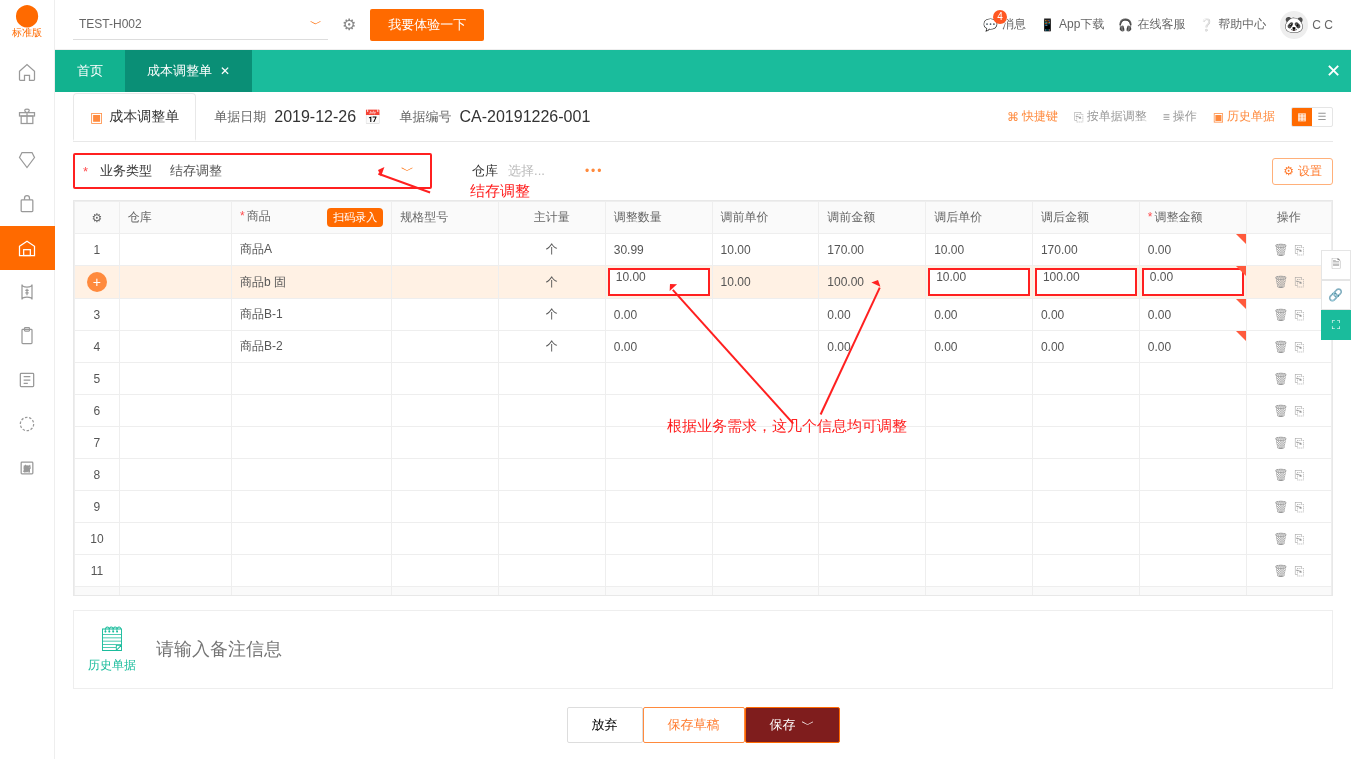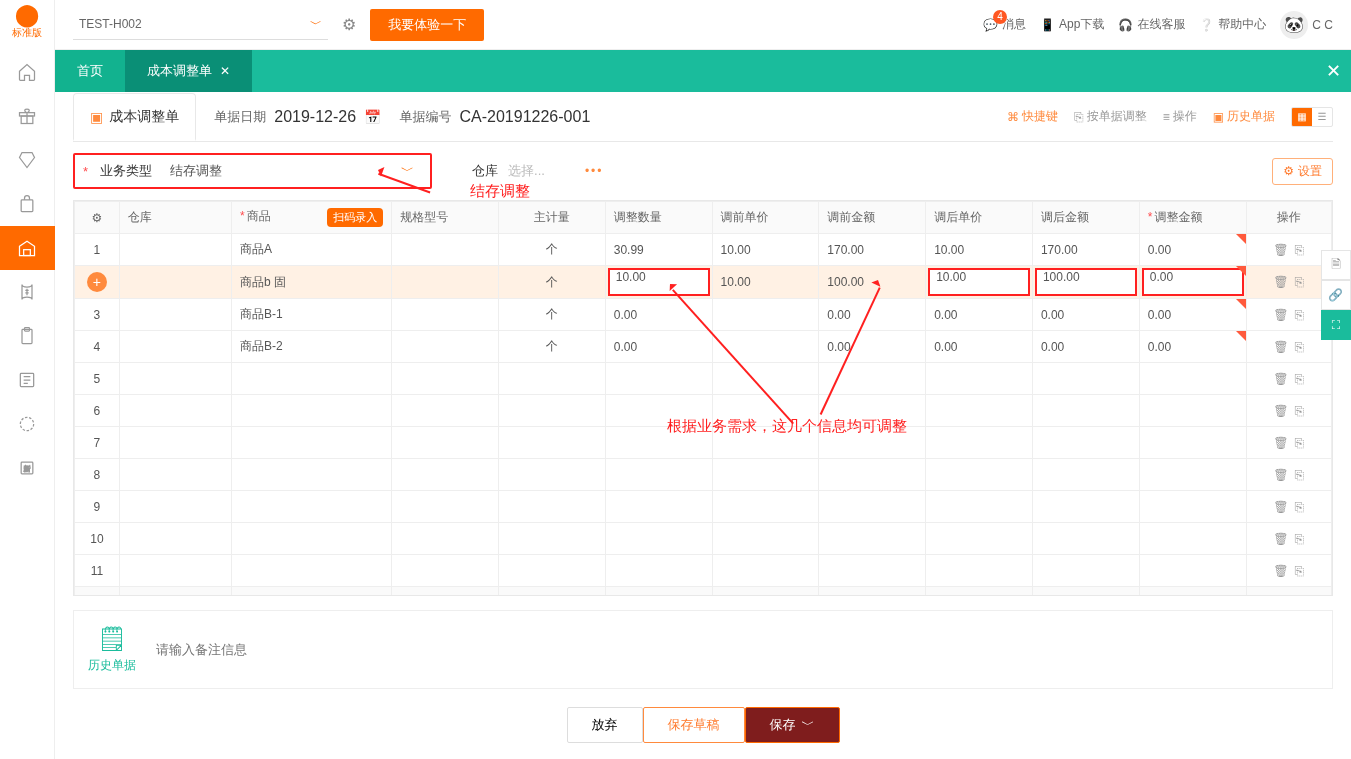--- a/index.html
+++ b/index.html
@@ -86,21 +86,21 @@
 .cell-input{border:2px solid #ff2020;height:28px;width:100%;padding:0 6px;background:#fff}
 .op-ico{color:#999;cursor:pointer;margin:0 3px}
 .corner{position:relative}
 .corner::before{content:"";position:absolute;top:0;right:0;border:5px solid transparent;border-top-color:#ff5a3c;border-right-color:#ff5a3c}
 tfoot td{background:#fafafa;font-weight:bold;color:#333}
 
 
 .remark{display:flex;align-items:center;gap:20px;border:1px solid #eee;padding:14px;margin:14px 0}
 .remark-ico{display:flex;flex-direction:column;align-items:center;gap:4px;color:#1abc9c;font-size:12px}
 .remark-ico .big{font-size:24px}
-.remark input{flex:1;border:none;outline:none;font-size:13px;color:#ec4899}
+.remark input{flex:1;border:none;outline:none;font-size:18px;color:#ec4899}
 
 
 .footer-btns{display:flex;justify-content:center;padding:4px 0 16px}
 .btn{padding:8px 24px;border:1px solid #ddd;background:#fff;border-radius:2px;font-size:13px;cursor:pointer}
 .btn.outline{border-color:#ff8a3d;color:#ff7a2d}
 .btn.primary{background:#7f1d1d;color:#fff;border-color:#ff6a00;display:flex;align-items:center;gap:6px}
 
 
 .float-rail{position:absolute;right:0;top:250px;display:flex;flex-direction:column}
 .float-rail div{width:30px;height:30px;border:1px solid #e5e5e5;display:flex;align-items:center;justify-content:center;color:#888;background:#fff;cursor:pointer}

